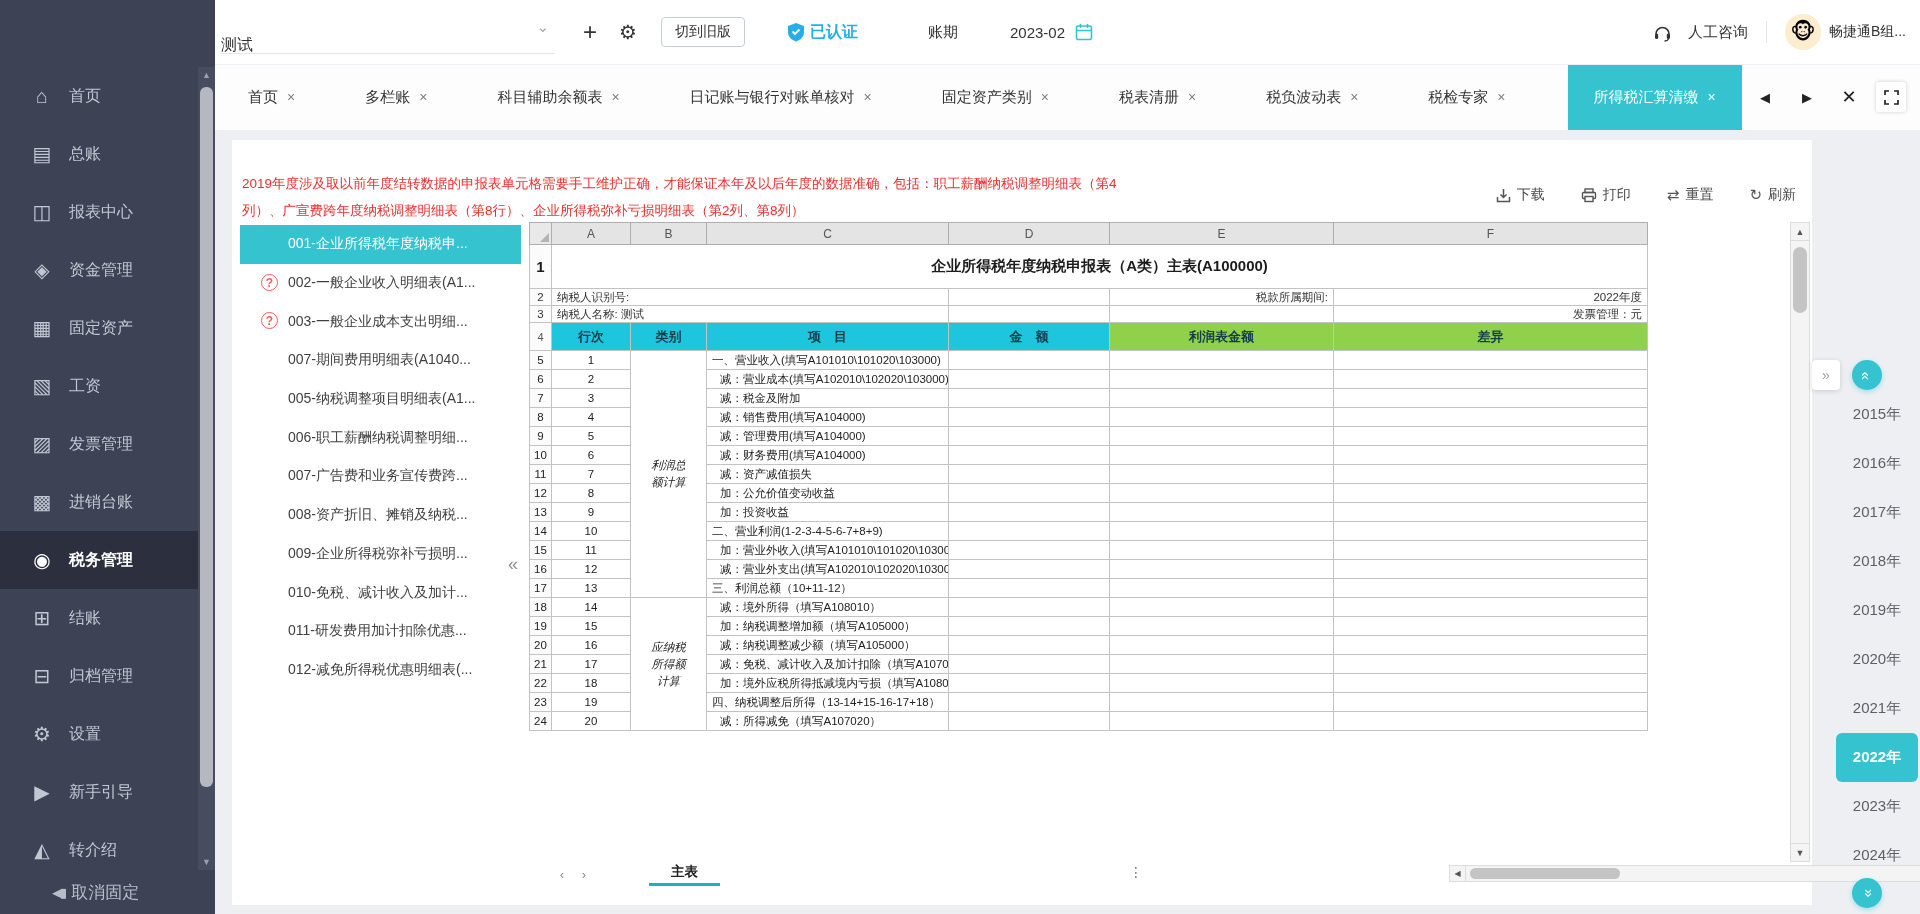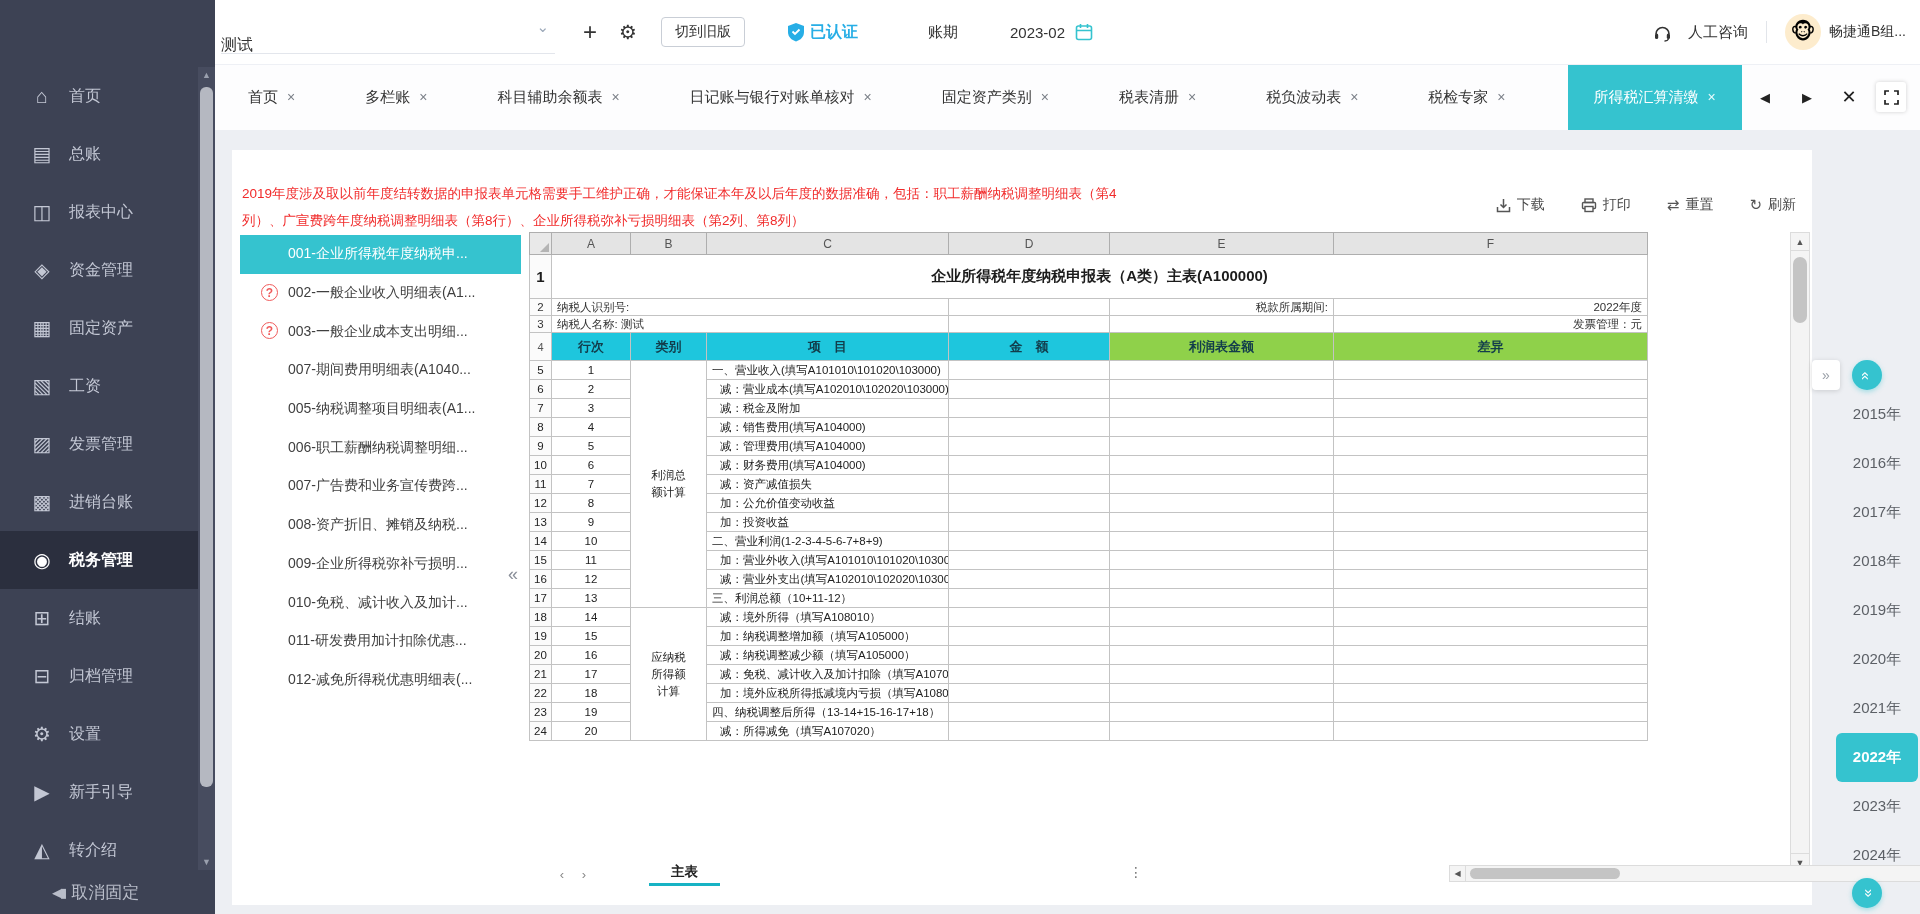--- a/index.html
+++ b/index.html
@@ -47,21 +47,21 @@
   .tab:first-child { margin-left:25px; }
   .tab .x { color:#7a7f87; font-size:14px; }
   .tab.active { background:#35c3cf; color:#fff; padding:0 26px; margin-right:0; }
   .tab.active .x { color:#eafcfd; }
   .tab-ctrls { margin-left:auto; display:flex; align-items:center; gap:12px; padding-right:14px; }
   .tctrl { width:30px; height:30px; display:flex; align-items:center; justify-content:center; color:#222; font-size:13px; cursor:pointer; }
   .tctrl.box { background:#fff; box-shadow:0 0 4px rgba(0,0,0,.18); border-radius:3px; }
 
   
   .content { position:absolute; left:215px; top:130px; right:0; bottom:0; background:#edeff3; }
-  .card { position:absolute; left:17px; top:20px; width:1580px; bottom:9px; background:#fff; }
+  .card { position:absolute; left:17px; top:10px; width:1580px; bottom:9px; background:#fff; }
   .notice { position:absolute; left:10px; top:30px; width:1060px; color:#f12b2b; font-size:13.5px; line-height:27px; }
   .toolbar { position:absolute; right:16px; top:46px; display:flex; gap:36px; }
   .tool { display:flex; align-items:center; gap:6px; font-size:14px; color:#4a4a4a; cursor:pointer; }
   .tool .tg { font-size:15px; color:#555; }
 
   
   .form-list { position:absolute; left:8px; top:85px; width:281px; bottom:45px; overflow:hidden; }
   .flist-item { height:38.7px; display:flex; align-items:center; padding-left:48px; font-size:14px; color:#3f3f3f; position:relative; cursor:pointer; white-space:nowrap; }
   .flist-item.active { background:#35c3cf; color:#fff; }
   .flist-item .q { position:absolute; left:21px; top:10px; width:17px; height:17px; border:1px solid #f05b5b; color:#f05b5b; border-radius:50%; font-size:12px; line-height:16px; text-align:center; font-weight:700; }
@@ -79,21 +79,21 @@
   .meta .ral { text-align:right; }
   .head th { height:28px; font-size:13px; font-weight:700; color:#123d4b; }
   .th-teal { background:#1ec6dd; }
   .th-green { background:#8fd14a; }
   .gut { background:#fbfbfb; text-align:center; font-size:11px; color:#555; }
   .r-tall td { height:114px; }
   .drow td { height:19px; font-size:11.5px; color:#222; }
   .c-line { text-align:center; }
   .c-item { font-weight:700; padding-left:5px; }
   .c-item.sub { padding-left:13px; }
-  .group-cell { text-align:center; white-space:normal !important; font-size:12.5px; font-weight:700; color:#222; line-height:17px; padding:0 18px; }
+  .group-cell { text-align:center; white-space:normal !important; font-size:12.5px; font-weight:700; color:#222; line-height:17px; padding:0 18px;font-style:italic; }
 
   
   .vscroll { position:absolute; left:1558px; top:82px; width:20px; height:640px; background:#f4f4f4; border:1px solid #dcdcdc; }
   .vscroll .sarrow { position:absolute; left:0; width:18px; height:18px; text-align:center; line-height:18px; font-size:9px; color:#555; background:#f4f4f4; }
   .vscroll .thumb { position:absolute; left:2px; width:14px; top:24px; height:66px; background:#c4c4c4; border-radius:7px; }
   .sheet-footer { position:absolute; left:297px; width:1261px; bottom:20px; height:22px; display:flex; align-items:center; background:#fff; }
   .snav { color:#888; font-size:13px; width:22px; text-align:center; cursor:pointer; }
   .sheet-tab { margin-left:54px; font-size:13.5px; font-weight:700; color:#222; border-bottom:3px solid #17b3c4; padding:0 22px 2px; cursor:pointer; }
   .dots { position:absolute; left:600px; top:1px; color:#777; font-size:14px; cursor:pointer; }
   .hscroll { position:absolute; left:920px; bottom:3px; width:638px; height:17px; background:#f4f4f4; border:1px solid #dcdcdc; }

